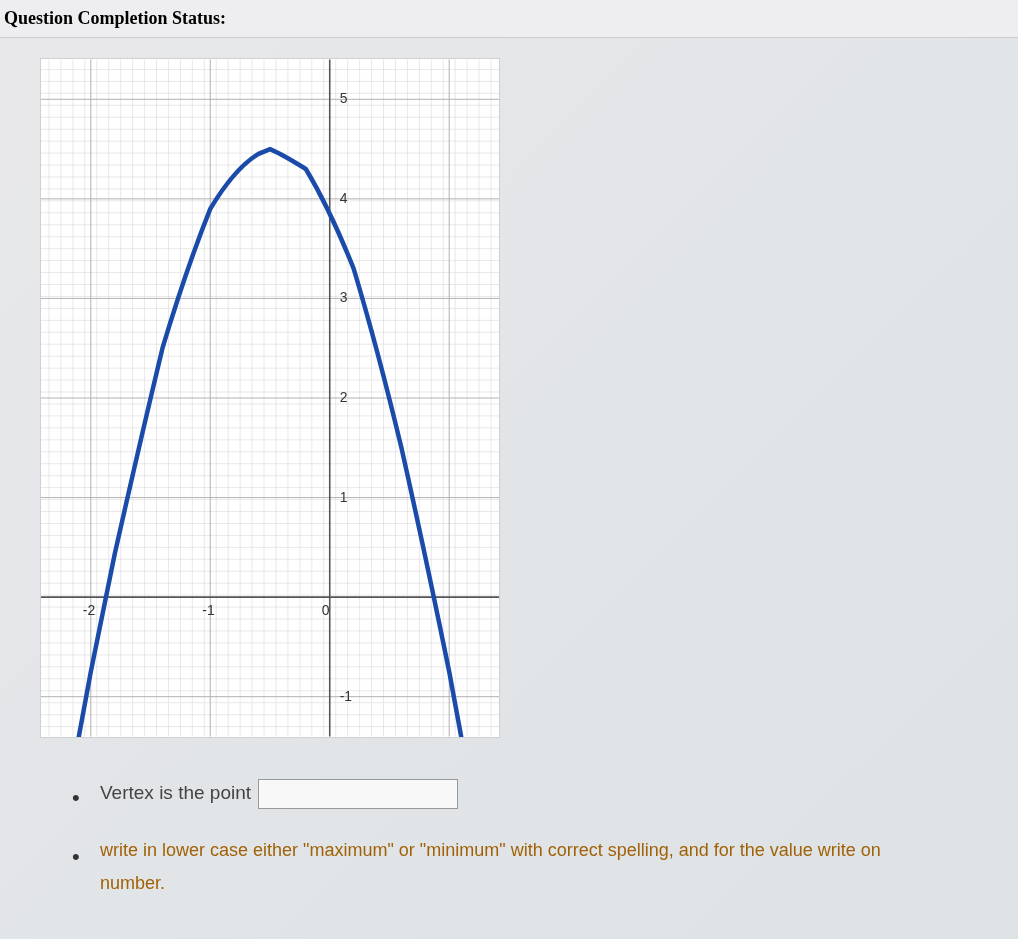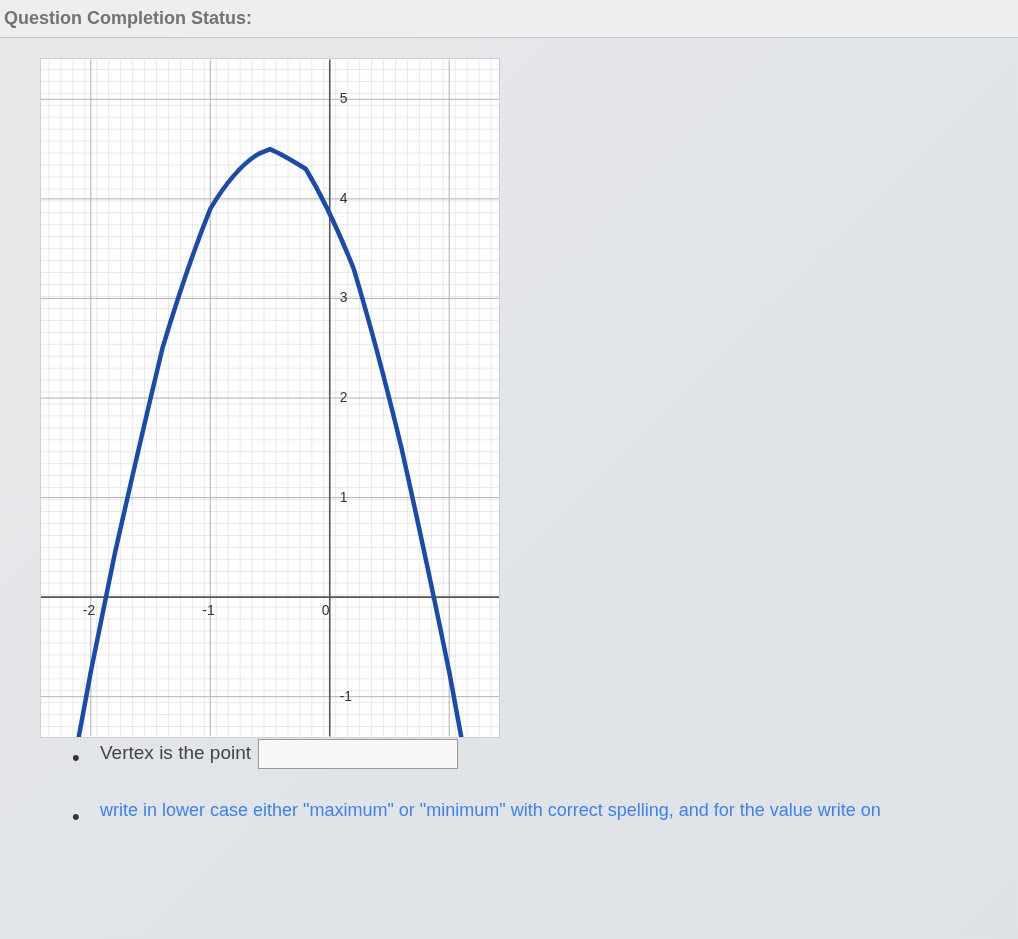--- a/index.html
+++ b/index.html
@@ -8,41 +8,43 @@
       background: linear-gradient(135deg, #e8e8ea 0%, #e2e5e8 50%, #dde2e5 100%);
       width: 1018px;
       height: 939px;
       overflow: hidden;
       position: relative;
     }
     .header {
       padding: 8px 4px;
       font-size: 18px;
       font-weight: 600;
-      color: #737373;
+      color: #000000;
       border-bottom: 1px solid #ccc;
       background: #eeeef0;
+      font-family: Liberation Serif, serif;
     }
     .content {
       padding: 20px 0 0 40px;
     }
     .chart-container {
       position: relative;
       width: 460px;
       height: 680px;
       background: #ffffff;
       border: 1px solid #d0d0d0;
       overflow: hidden;
     }
     .chart-svg {
       width: 100%;
       height: 100%;
       display: block;
     }
     .question-list {
+      margin-top: 40px;
       padding-left: 60px;
       list-style: none;
     }
     .question-list li {
       position: relative;
       margin-bottom: 28px;
       font-size: 19px;
       color: #444;
       line-height: 1.6;
     }
@@ -63,21 +65,21 @@
       padding: 2px 6px;
       font-size: 16px;
       vertical-align: middle;
       margin: 0 2px;
     }
     .italic {
       font-style: italic;
     }
     .instruction {
       font-size: 18px;
-      color: #3b82f6;
+      color: #a16207;
       line-height: 1.5;
       margin-top: 6px;
     }
     .right-truncated {
       white-space: nowrap;
     }
   </style>
 </head>
 <body>
 
@@ -238,16 +240,17 @@
     </svg>
   </div>
 
   <ul class="question-list">
     <li>
       <span>Vertex is the point</span>
       <input type="text" class="answer-input" value="" style="">
     </li>
     <li>
       <div class="instruction right-truncated">write in lower case either "maximum" or "minimum" with correct spelling, and for the value write on</div>
+      <div class="instruction">number.</div>
     </li>
   </ul>
 
 </div>
 
 </body></html>

